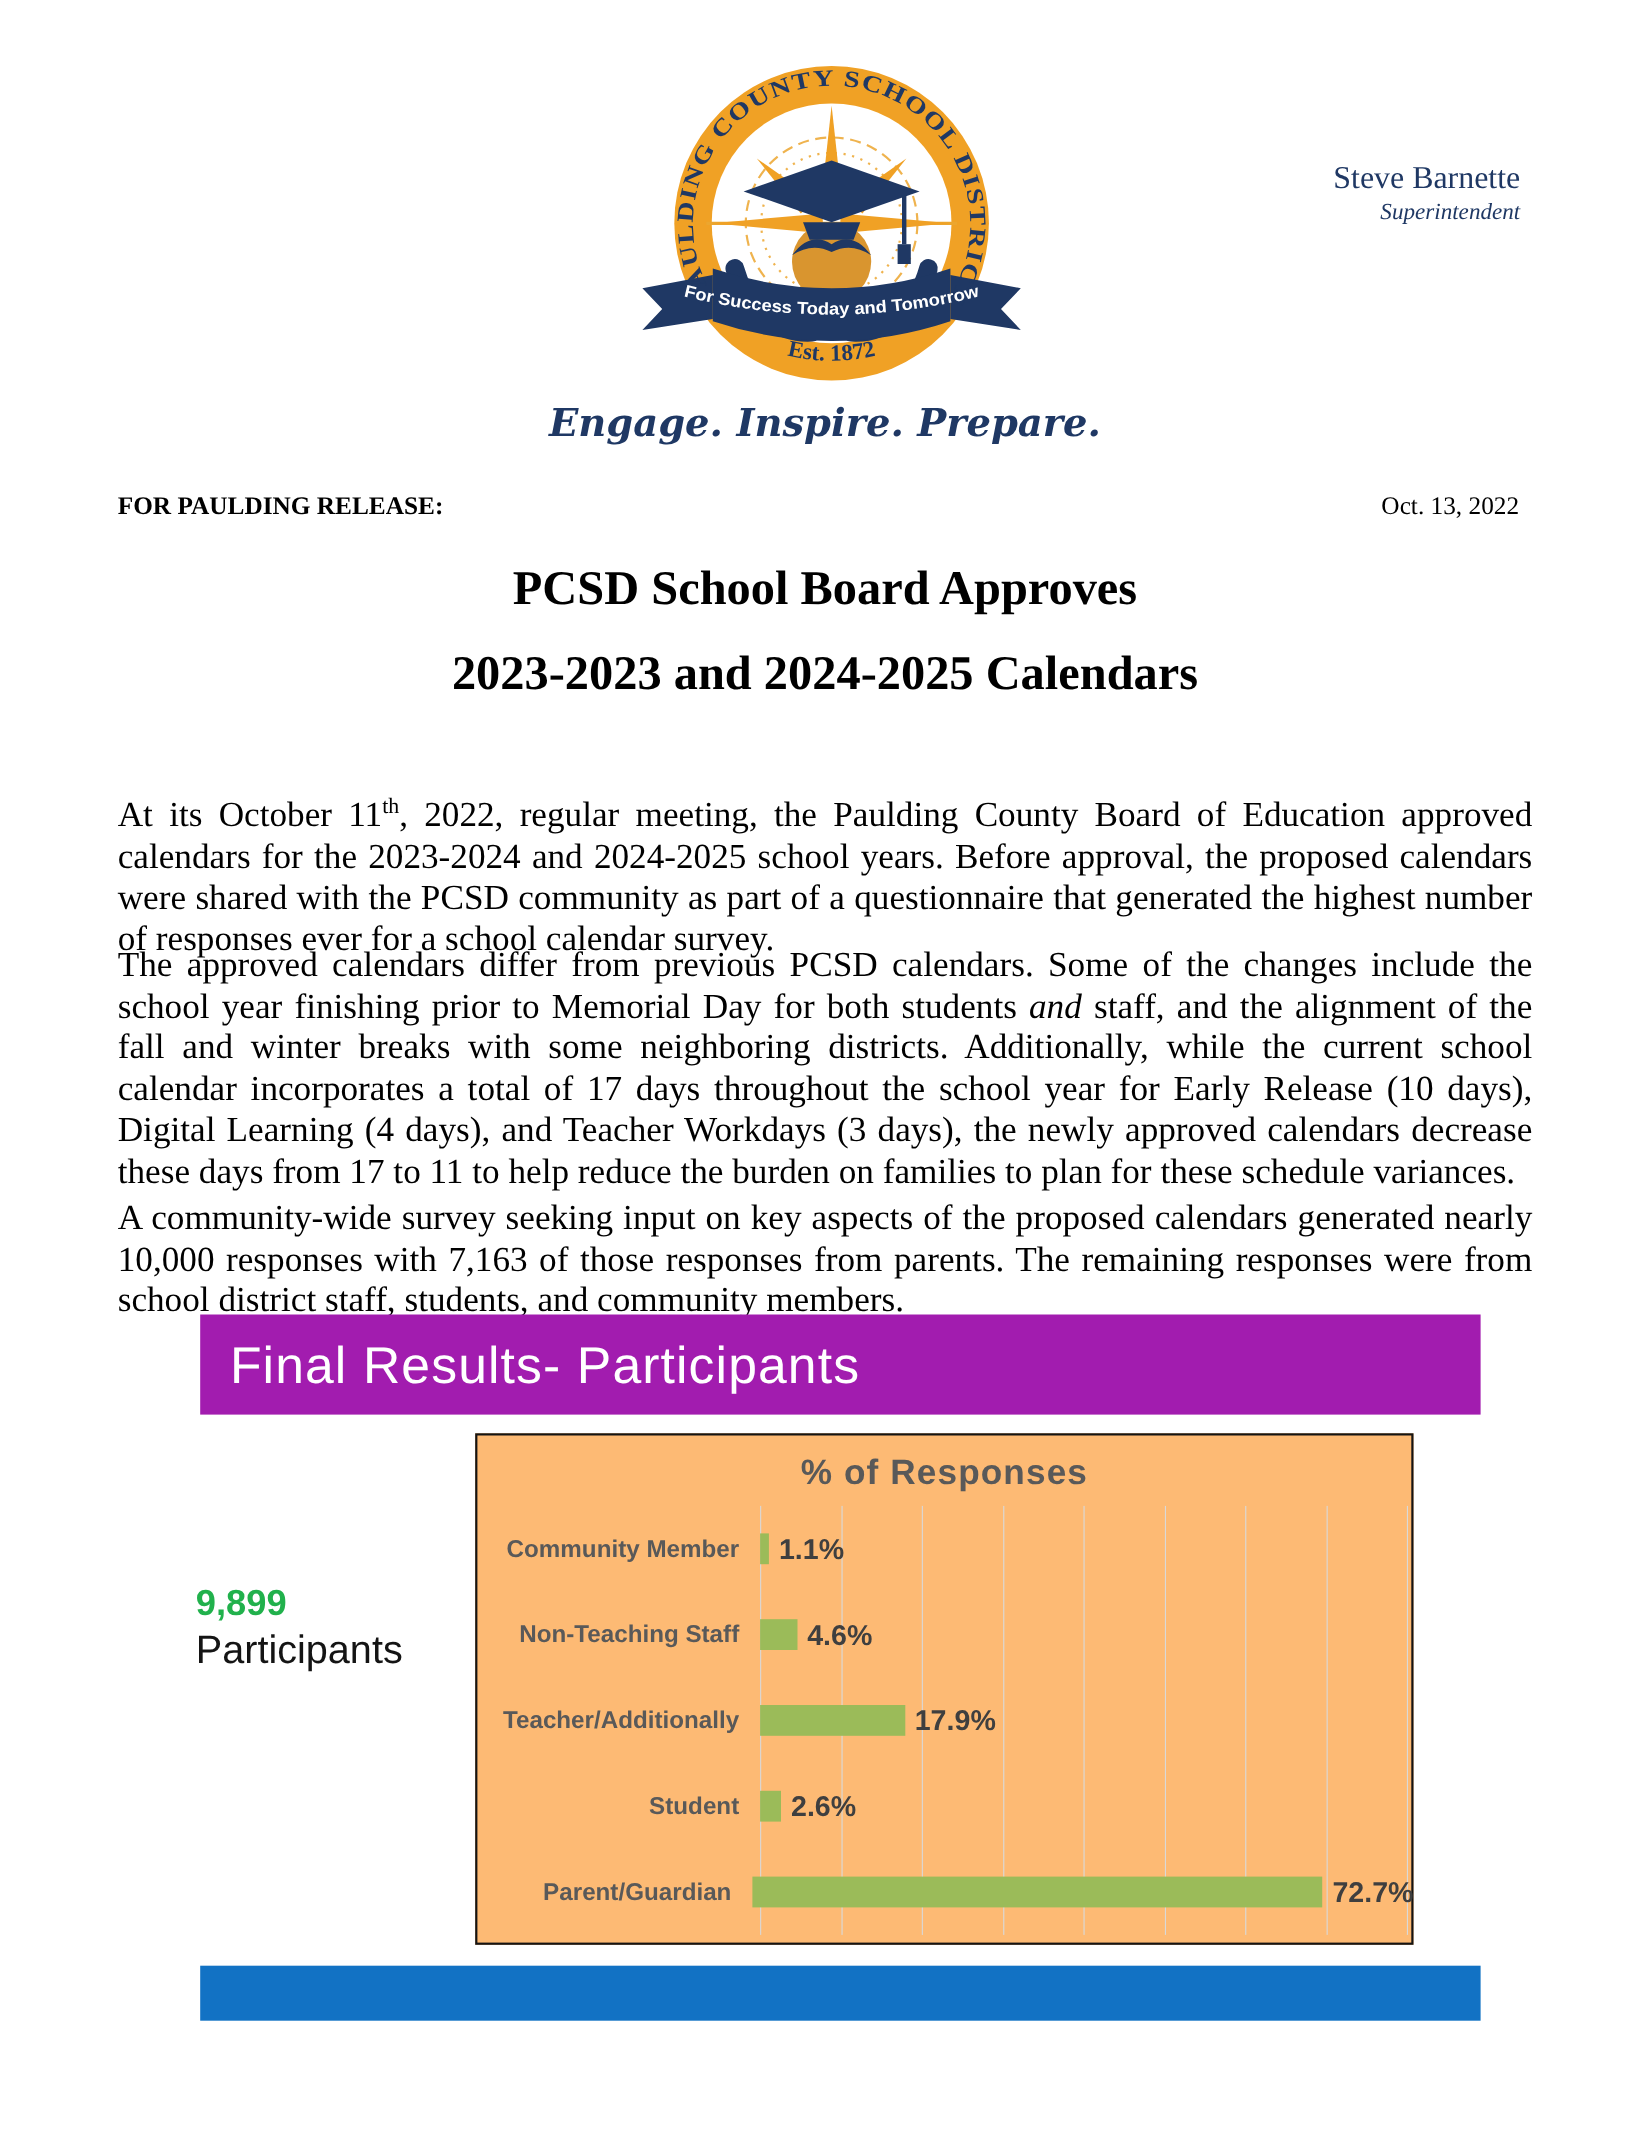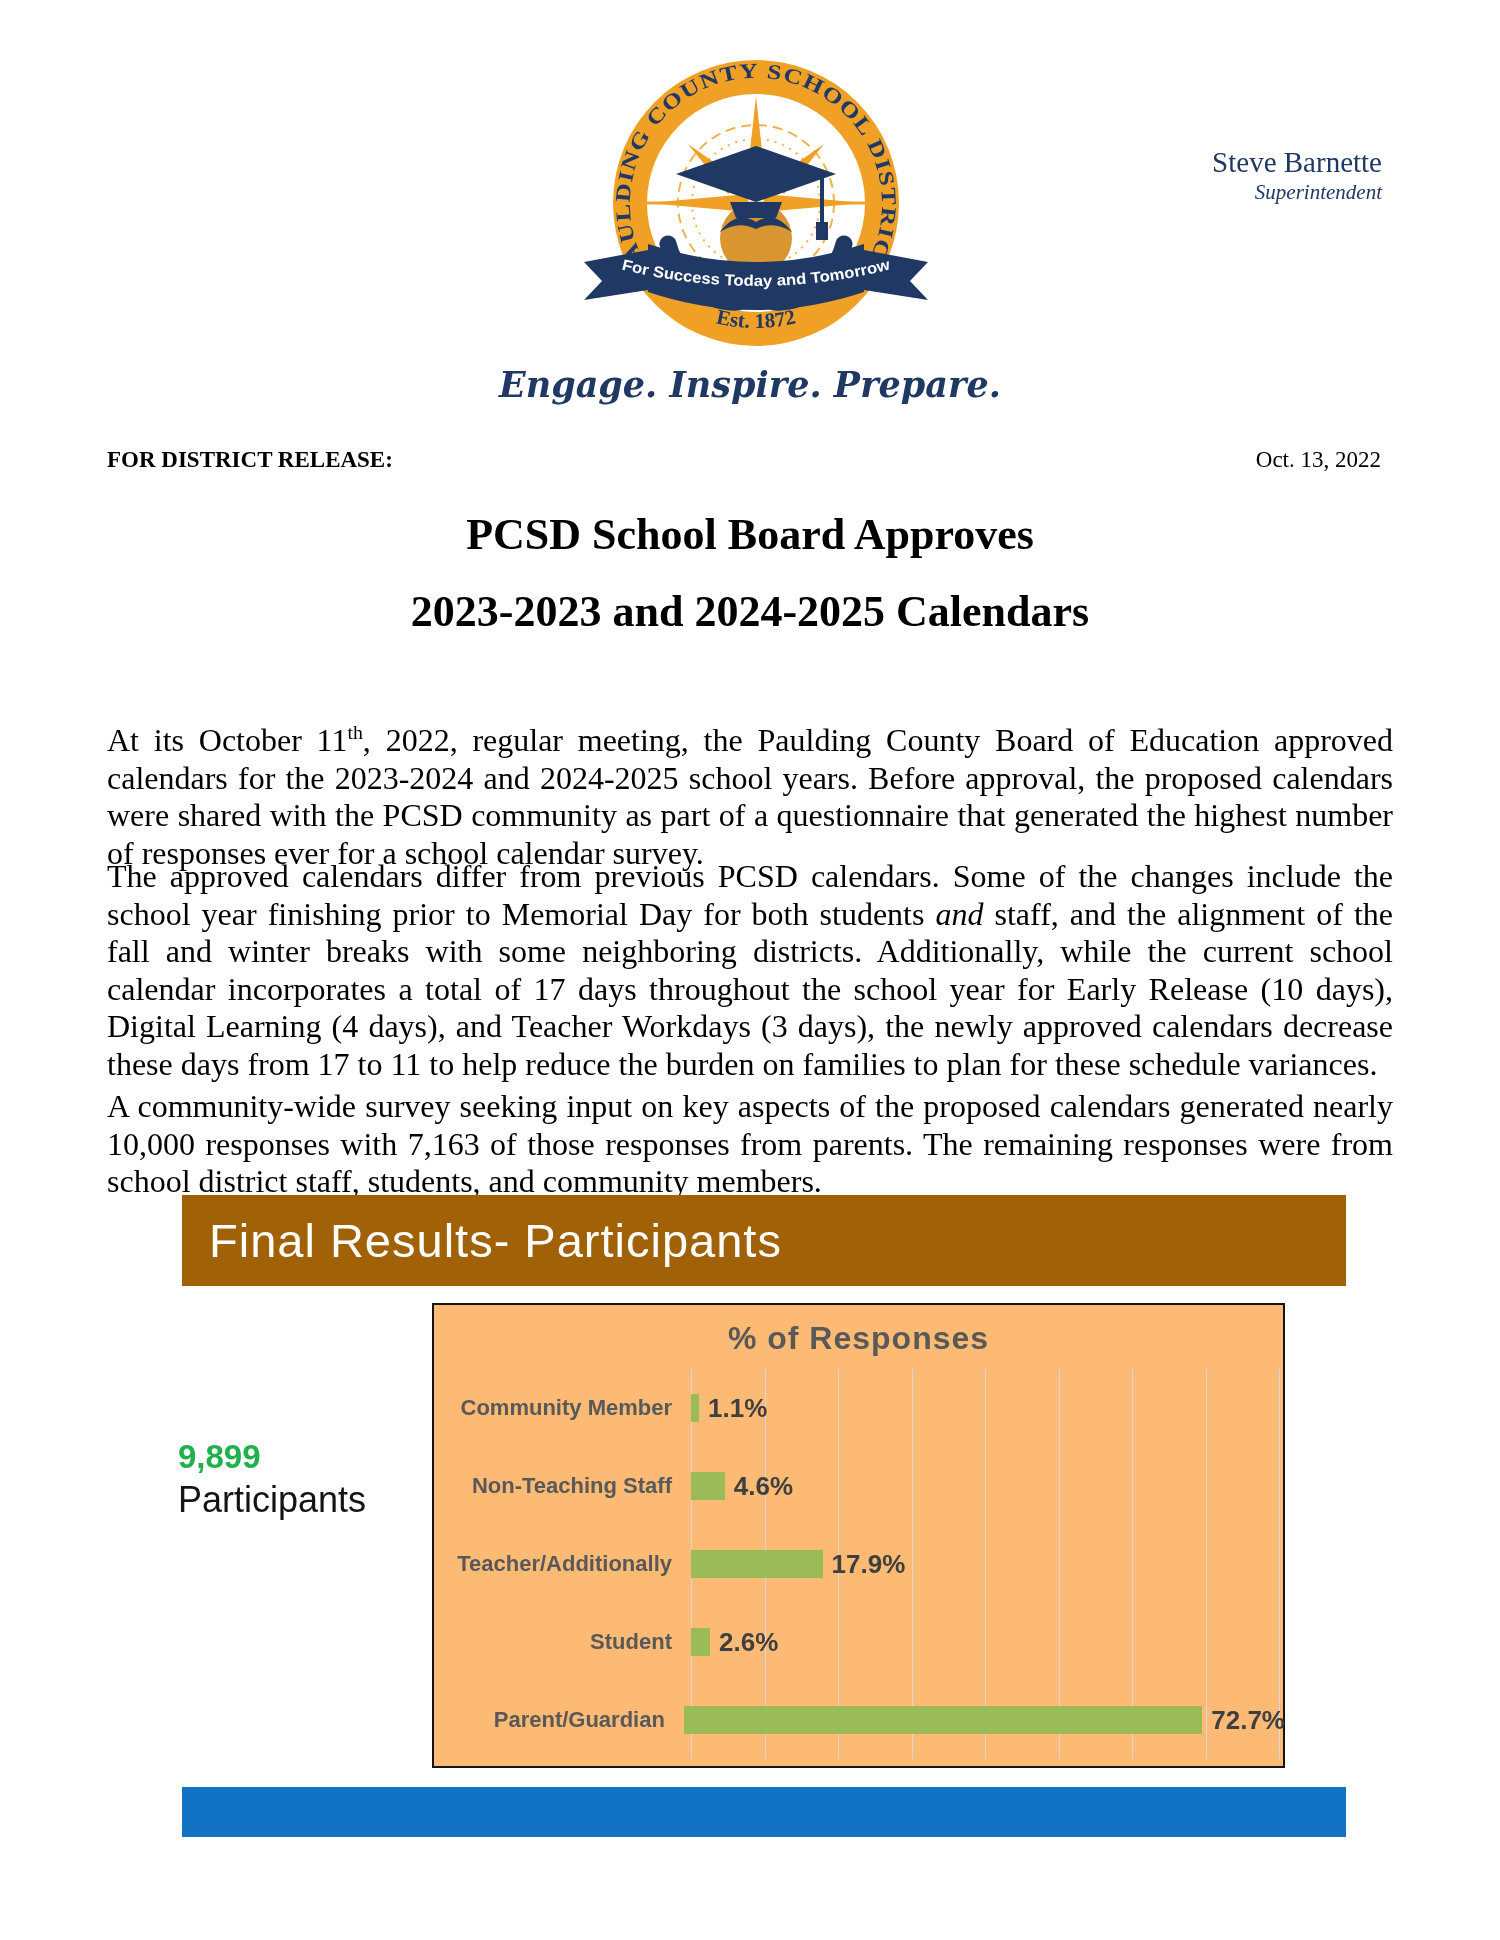--- a/index.html
+++ b/index.html
@@ -26,21 +26,21 @@
 
   
   .para{position:absolute;left:107px;width:1286px;font-size:32px;line-height:37.5px;
         text-align:justify;}
   .p1{top:690px;} .p2{top:826px;} .p3{top:1056px;}
   .para sup{font-size:0.62em;vertical-align:super;line-height:0;}
   .para em{font-style:italic;}
 
   
   .results-banner{position:absolute;left:182px;top:1195px;width:1164px;height:91px;
-                  background:#a16207;color:#fff;font-family:"Liberation Sans",sans-serif;
+                  background:#a21caf;color:#fff;font-family:"Liberation Sans",sans-serif;
                   font-size:47px;font-weight:400;letter-spacing:1px;line-height:91px;
                   padding-left:27px;box-sizing:border-box;white-space:nowrap;}
 
   
   .participants{position:absolute;left:178px;top:1437px;width:245px;
                 font-family:Liberation Sans, sans-serif;}
   .participants .count{color:#21b14c;font-weight:bold;font-size:33px;line-height:40px;}
   .participants .plabel{color:#141414;font-size:36px;line-height:46px;}
 
   
@@ -112,21 +112,21 @@
   </svg>
 
   <div class="superintendent">
     <div class="name">Steve Barnette</div>
     <div class="title">Superintendent</div>
   </div>
 
   <div class="tagline">Engage. Inspire. Prepare.</div>
 
   <div class="release-row">
-    <span class="label">FOR DISTRICT RELEASE:</span>
+    <span class="label">FOR PAULDING RELEASE:</span>
     <span class="date">Oct. 13, 2022</span>
   </div>
 
   <div class="headline">
     <div>PCSD School Board Approves</div>
     <div>2023-2023 and 2024-2025 Calendars</div>
   </div>
 
   <p class="para p1"><span>At its October 11</span><sup>th</sup><span>, 2022, regular meeting, the Paulding County Board of Education approved calendars for the 2023-2024 and 2024-2025 school years. Before approval, the proposed calendars were shared with the PCSD community as part of a questionnaire that generated the highest number of responses ever for a school calendar survey.</span></p>
 

